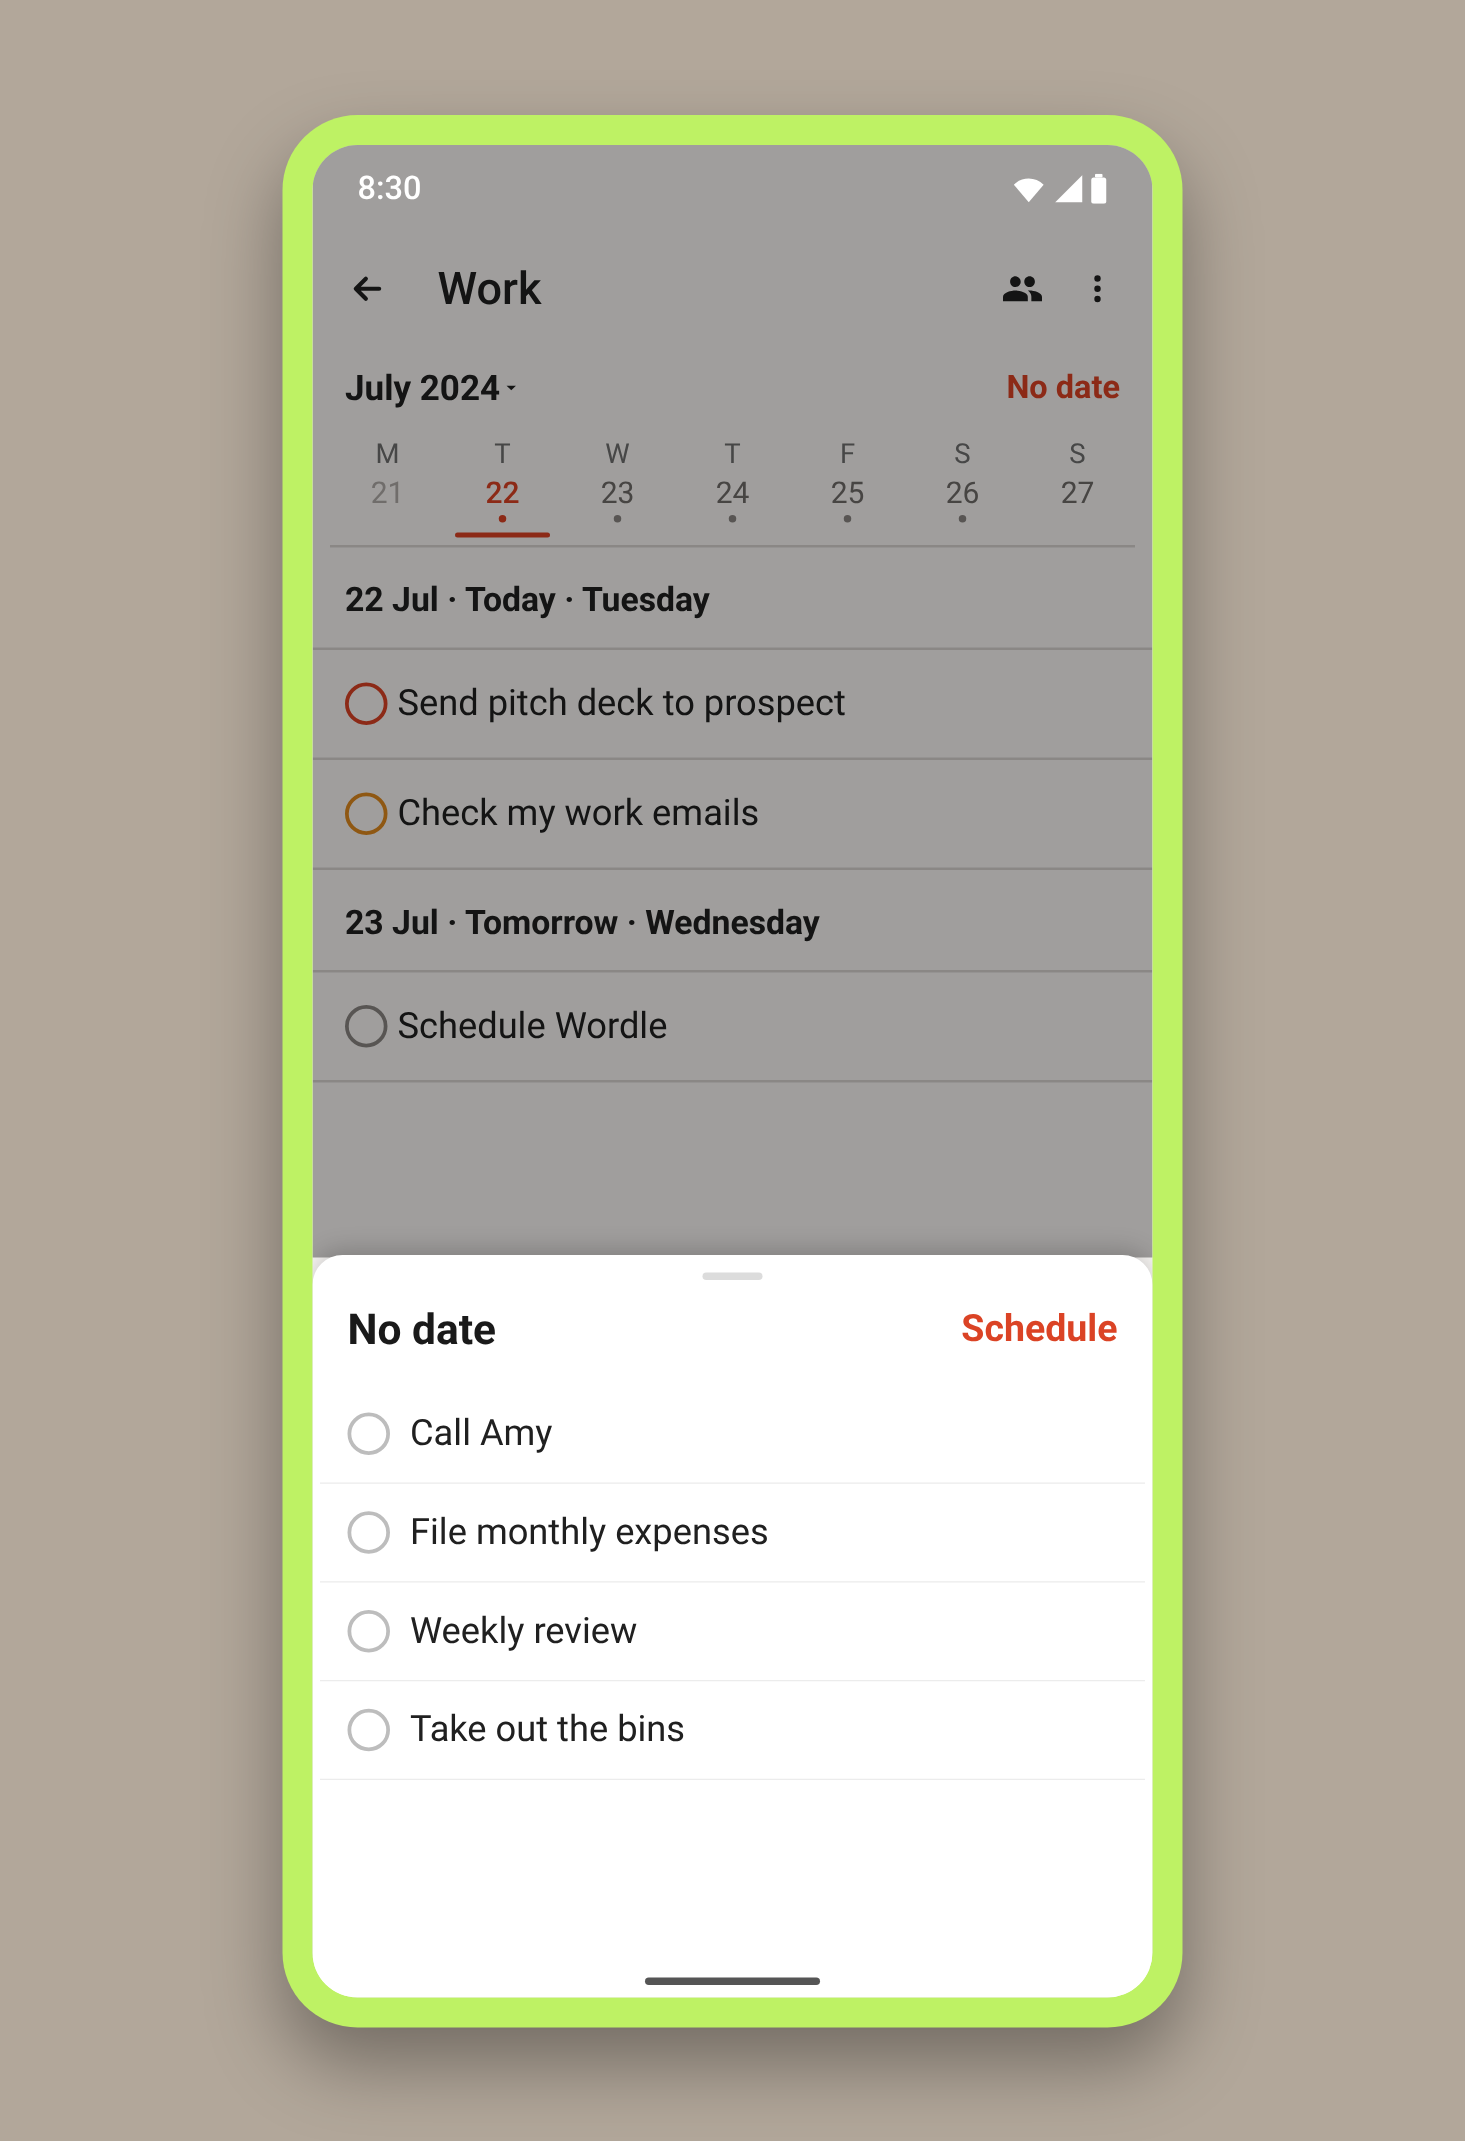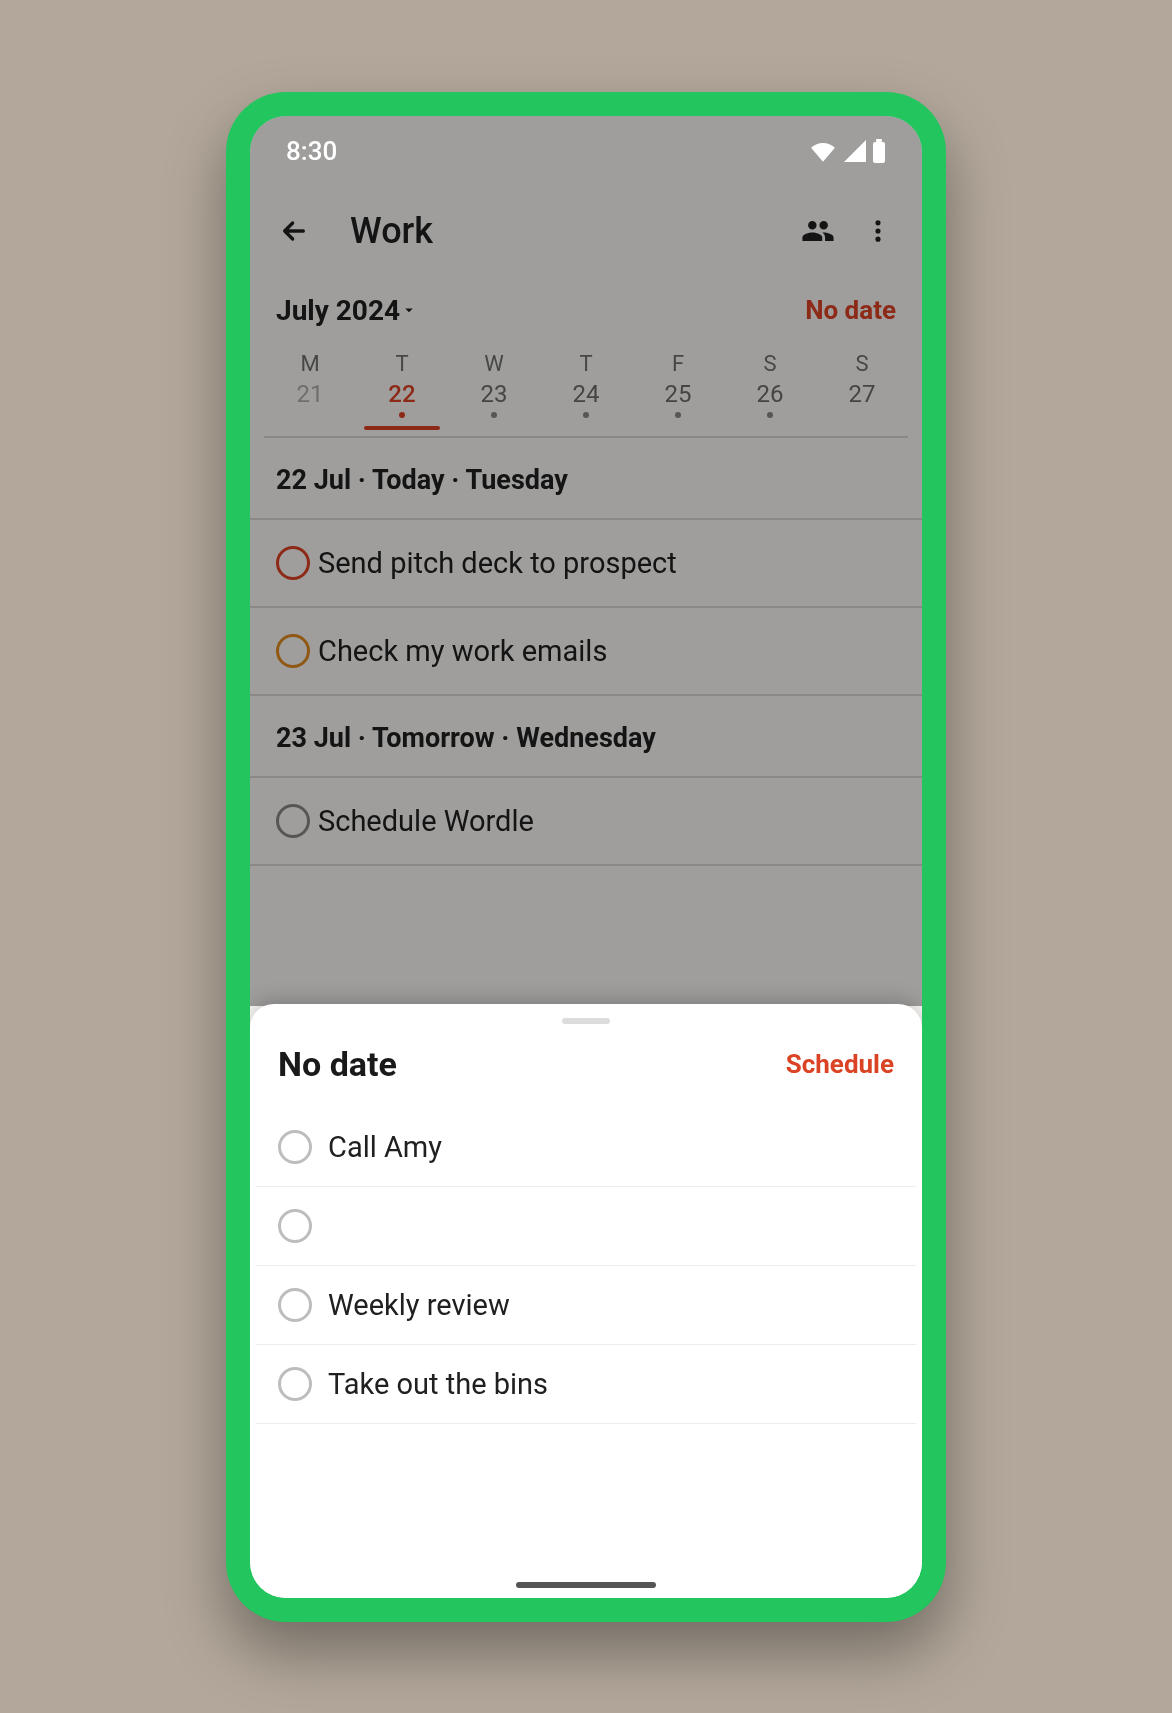--- a/index.html
+++ b/index.html
@@ -8,21 +8,21 @@
     width: 1172px;
     height: 1713px;
     font-family: -apple-system, Roboto, "Segoe UI", sans-serif;
     display: flex;
     align-items: center;
     justify-content: center;
   }
   .device-frame {
     width: 720px;
     height: 1530px;
-    background: #22c55e;
+    background: #bef264;
     border-radius: 60px;
     padding: 24px;
     box-shadow: 0 30px 60px rgba(0,0,0,0.35);
     position: relative;
   }
   .screen {
     width: 100%;
     height: 100%;
     background: #faf8f6;
     border-radius: 36px;
@@ -172,21 +172,21 @@
     justify-content: space-between;
     padding: 12px 28px 24px 28px;
   }
   .sheet-title {
     font-size: 34px;
     font-weight: 700;
     color: #1a1a1a;
   }
   .schedule-link {
     color: #db4325;
-    font-size: 26px;
+    font-size: 30px;
     font-weight: 700;
   }
   .sheet-list { padding: 0 6px; }
   .sheet-task {
     display: flex;
     align-items: center;
     gap: 16px;
     padding: 22px 22px;
     border-bottom: 1px solid #ececec;
     font-size: 29px;
@@ -327,20 +327,21 @@
         <div class="sheet-title">No date</div>
         <div class="schedule-link">Schedule</div>
       </div>
       <div class="sheet-list" id="sheet-list">
           <div class="sheet-task">
             <div class="circle"></div>
             <div>Call Amy</div>
           </div>
           <div class="sheet-task">
             <div class="circle"></div>
+            <div>File monthly expenses</div>
           </div>
           <div class="sheet-task">
             <div class="circle"></div>
             <div>Weekly review</div>
           </div>
           <div class="sheet-task">
             <div class="circle"></div>
             <div>Take out the bins</div>
           </div>
         </div>

